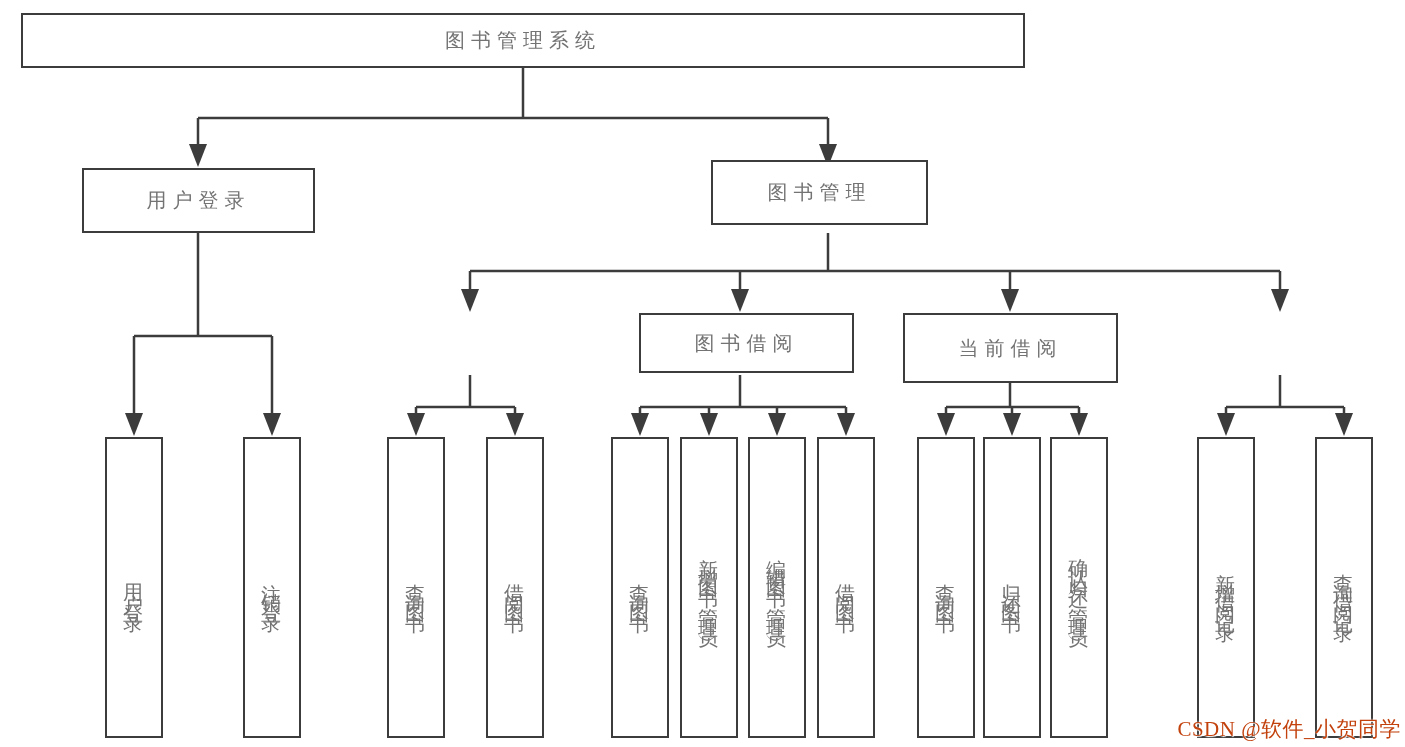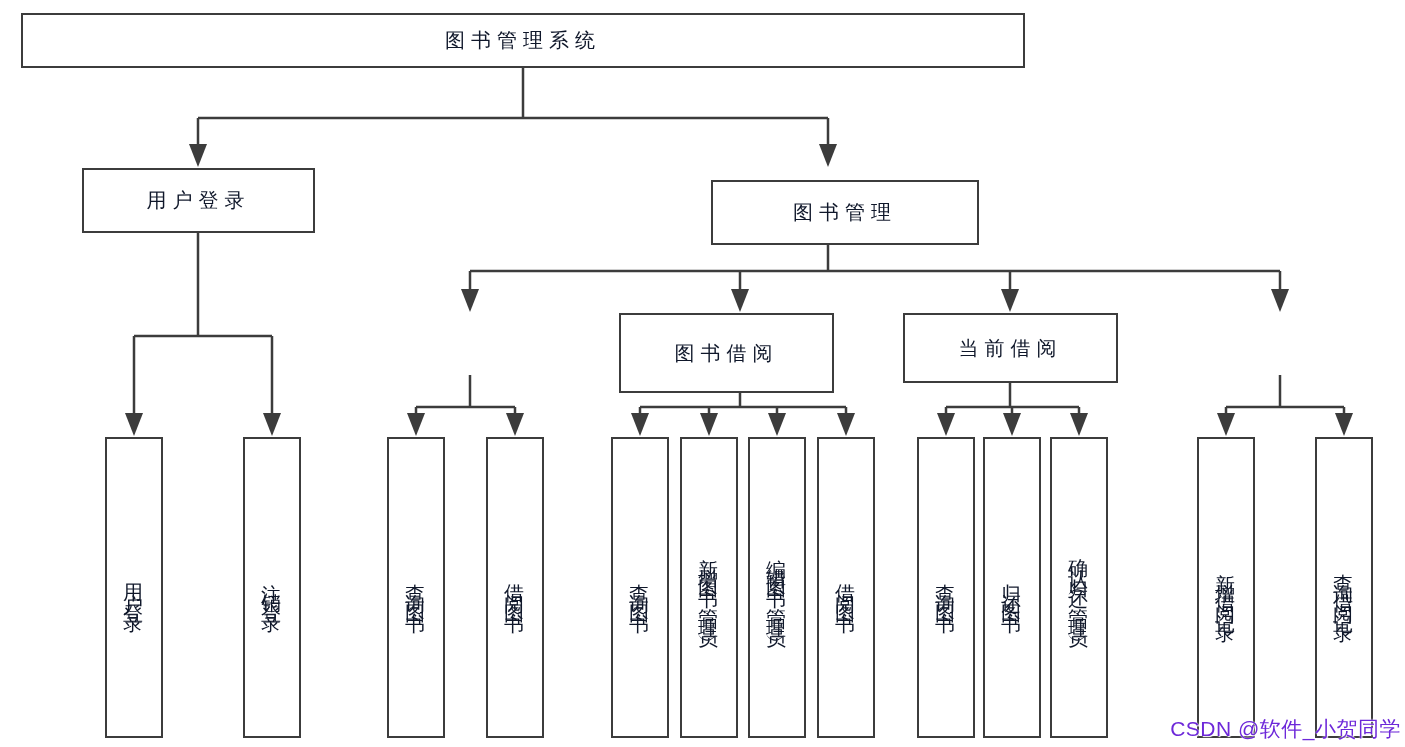--- a/index.html
+++ b/index.html
@@ -17,42 +17,43 @@
     z-index: 0;
   }
   .node {
     position: absolute;
     box-sizing: border-box;
     background: #ffffff;
     border: 2.5px solid #3c3c3c;
     display: flex;
     align-items: center;
     justify-content: center;
-    color: #0f172a;
+    color: #737373;
     font-size: 20px;
     letter-spacing: 6px;
     white-space: nowrap;
     z-index: 1;
   }
   .leaf {
     writing-mode: vertical-rl;
     text-orientation: mixed;
     letter-spacing: 10px;
     font-size: 20px;
     white-space: normal;
   }
   .watermark {
     position: absolute;
     right: 4px;
     bottom: 4px;
-    color: #6d28d9;
+    color: #c2410c;
     font-size: 21px;
     letter-spacing: 0.5px;
     text-shadow: 0 0 2px #ffffff, 1px 1px 1px #ffffff;
     z-index: 3;
+    font-family: Liberation Serif, serif;
   }
 </style>
 </head>
 <body>
 
 <div class="canvas">
 
   <svg class="connectors" width="1405" height="747" viewBox="0 0 1405 747">
     <path fill="none" stroke="#3c3c3c" stroke-width="2.5" d="M523,68 V118 M198,118 H828 M198,118 V146 M828,118 V146
          M198,233 V336 M134,336 H272 M134,336 V418 M272,336 V418
@@ -80,23 +81,23 @@
       <polygon points="1003,413 1021,413 1012,436"></polygon>
       <polygon points="1070,413 1088,413 1079,436"></polygon>
       <polygon points="1217,413 1235,413 1226,436"></polygon>
       <polygon points="1335,413 1353,413 1344,436"></polygon>
     </g>
   </svg>
 
   <div class="node" style="left:21px; top:13px; width:1004px; height:55px">图书管理系统</div>
 
   <div class="node" style="left:82px; top:168px; width:233px; height:65px">用户登录</div>
-  <div class="node" style="left:711px; top:180px; width:268px; height:65px">图书管理</div>
+  <div class="node" style="left:711px; top:160px; width:217px; height:65px">图书管理</div>
 
-  <div class="node" style="left:619px; top:313px; width:215px; height:80px">图书借阅</div>
+  <div class="node" style="left:639px; top:313px; width:215px; height:60px">图书借阅</div>
   <div class="node" style="left:903px; top:313px; width:215px; height:70px">当前借阅</div>
 
   <div class="node leaf" style="left:105px; top:437px; width:58px; height:301px">用户登录</div>
   <div class="node leaf" style="left:243px; top:437px; width:58px; height:301px">注销登录</div>
 
   <div class="node leaf" style="left:387px; top:437px; width:58px; height:301px">查询图书</div>
   <div class="node leaf" style="left:486px; top:437px; width:58px; height:301px">借阅图书</div>
 
   <div class="node leaf" style="left:611px; top:437px; width:58px; height:301px">查询图书</div>
   <div class="node leaf" style="left:680px; top:437px; width:58px; height:301px">新增图书（管理员）</div>

